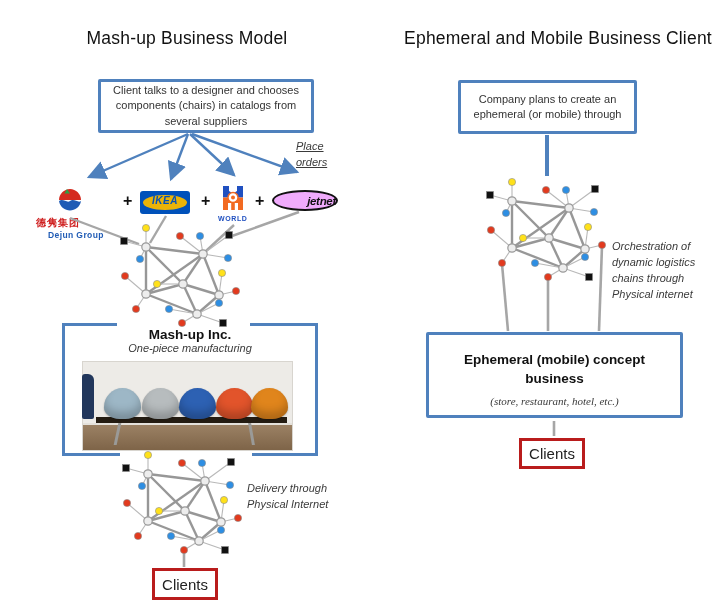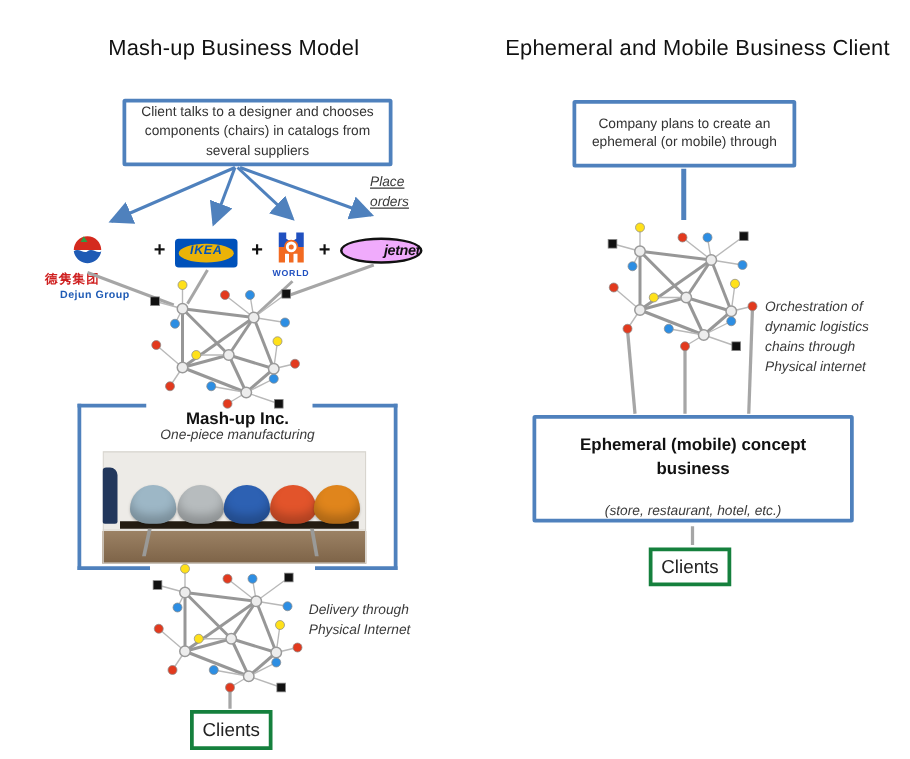--- a/index.html
+++ b/index.html
@@ -4,21 +4,21 @@
 <style>
   html,body{margin:0;padding:0;background:#fff;}
   .stage{position:relative;width:728px;height:607px;background:#fff;overflow:hidden;
          font-family:"Liberation Sans",sans-serif;color:#222;}
   .abs{position:absolute;}
   .title{font-size:17.5px;font-weight:400;color:#111;text-align:center;letter-spacing:.2px;}
   .bluebox{border:3px solid #4f81bd;border-radius:2px;display:flex;align-items:center;
            justify-content:center;text-align:center;font-size:11px;line-height:1.4;color:#333;
            background:transparent;padding:2px 6px;box-sizing:border-box;}
   .note{font-style:italic;font-size:11px;line-height:1.45;color:#3a3a3a;}
-  .clients-box{border:3px solid #15803d;background:#fff;display:flex;align-items:center;
+  .clients-box{border:3px solid #b91c1c;background:#fff;display:flex;align-items:center;
                justify-content:center;font-size:15px;color:#222;box-sizing:border-box;}
   .frame-seg{position:absolute;background:#4f81bd;}
   .plus{font-size:16px;font-weight:700;color:#111;}
   
   .dejun-cn{font-size:10px;font-weight:700;color:#cf1f1f;letter-spacing:1px;}
   .dejun-en{font-size:8.5px;font-weight:700;color:#1f5bb5;letter-spacing:.4px;margin-left:12px;}
   .ikea{width:50px;height:23px;background:#0051ba;border-radius:3px;display:flex;
         align-items:center;justify-content:center;}
   .ikea .oval{width:44px;height:15px;background:#eab308;border-radius:50%;display:flex;
         align-items:flex-start;justify-content:center;}
@@ -34,21 +34,21 @@
   .photo{background:linear-gradient(#edebe7 0 62px,#e4e1db 62px 64px,
           #9b8164 64px,#7d6347 100%);box-shadow:0 0 0 1px #d8d5cf inset;overflow:hidden;}
   .bench{position:absolute;left:14px;right:6px;top:56px;height:6px;background:#241c12;}
   .leg{position:absolute;width:3px;height:22px;background:#9a9a98;top:62px;}
   .chair{position:absolute;top:27px;width:37px;height:31px;
          border-radius:50% 50% 42% 42%/62% 62% 38% 38%;
          box-shadow:inset 0 -7px 8px rgba(0,0,0,.22), 0 1px 2px rgba(0,0,0,.25);}
   .sil{position:absolute;left:0;top:13px;width:12px;height:45px;background:#22375c;
        border-radius:3px 6px 2px 2px;}
   .eph-title{font-size:13.5px;font-weight:700;color:#111;text-align:center;}
-  .eph-sub{font-size:11px;font-style:italic;color:#3a3a3a;text-align:center;margin-top:17px;}
+  .eph-sub{font-size:11px;font-style:italic;color:#3a3a3a;text-align:center;margin-top:5px;font-family:Liberation Serif, serif;}
 </style>
 </head>
 <body>
 
 <div class="stage">
 
   <svg class="abs" style="left:0;top:0;z-index:5;" width="728" height="607" viewBox="0 0 728 607">
     <defs>
       <marker id="arrw" markerWidth="9" markerHeight="9" refX="7" refY="4" orient="auto">
         <path d="M0,0 L8,4 L0,8 Z" fill="#4f81bd"></path>
@@ -233,21 +233,21 @@
   </div>
 
   <div class="abs title" style="left:396px;top:28px;width:324px;z-index:2;">Ephemeral and Mobile Business Client</div>
 
   <div class="abs bluebox" style="left:458px;top:80px;width:179px;height:54px;z-index:2;">
     <span>Company plans to create an ephemeral (or mobile) through</span>
   </div>
 
   <div class="abs note" style="left:612px;top:203px;width:108px;z-index:2;margin-top:36px;">Orchestration of dynamic logistics chains through Physical internet</div>
 
-  <div class="abs bluebox" style="left:426px;top:332px;width:257px;height:86px;z-index:2;align-items:center;">
+  <div class="abs bluebox" style="left:426px;top:332px;width:257px;height:86px;z-index:2;align-items:flex-start;">
     <div style="width:100%;margin-top:14px;">
       <div class="eph-title">Ephemeral (mobile) concept business</div>
       <div class="eph-sub">(store, restaurant, hotel, etc.)</div>
     </div>
   </div>
 
   <div class="abs clients-box" style="left:519px;top:438px;width:66px;height:31px;z-index:2;">
     <span>Clients</span>
   </div>
 

